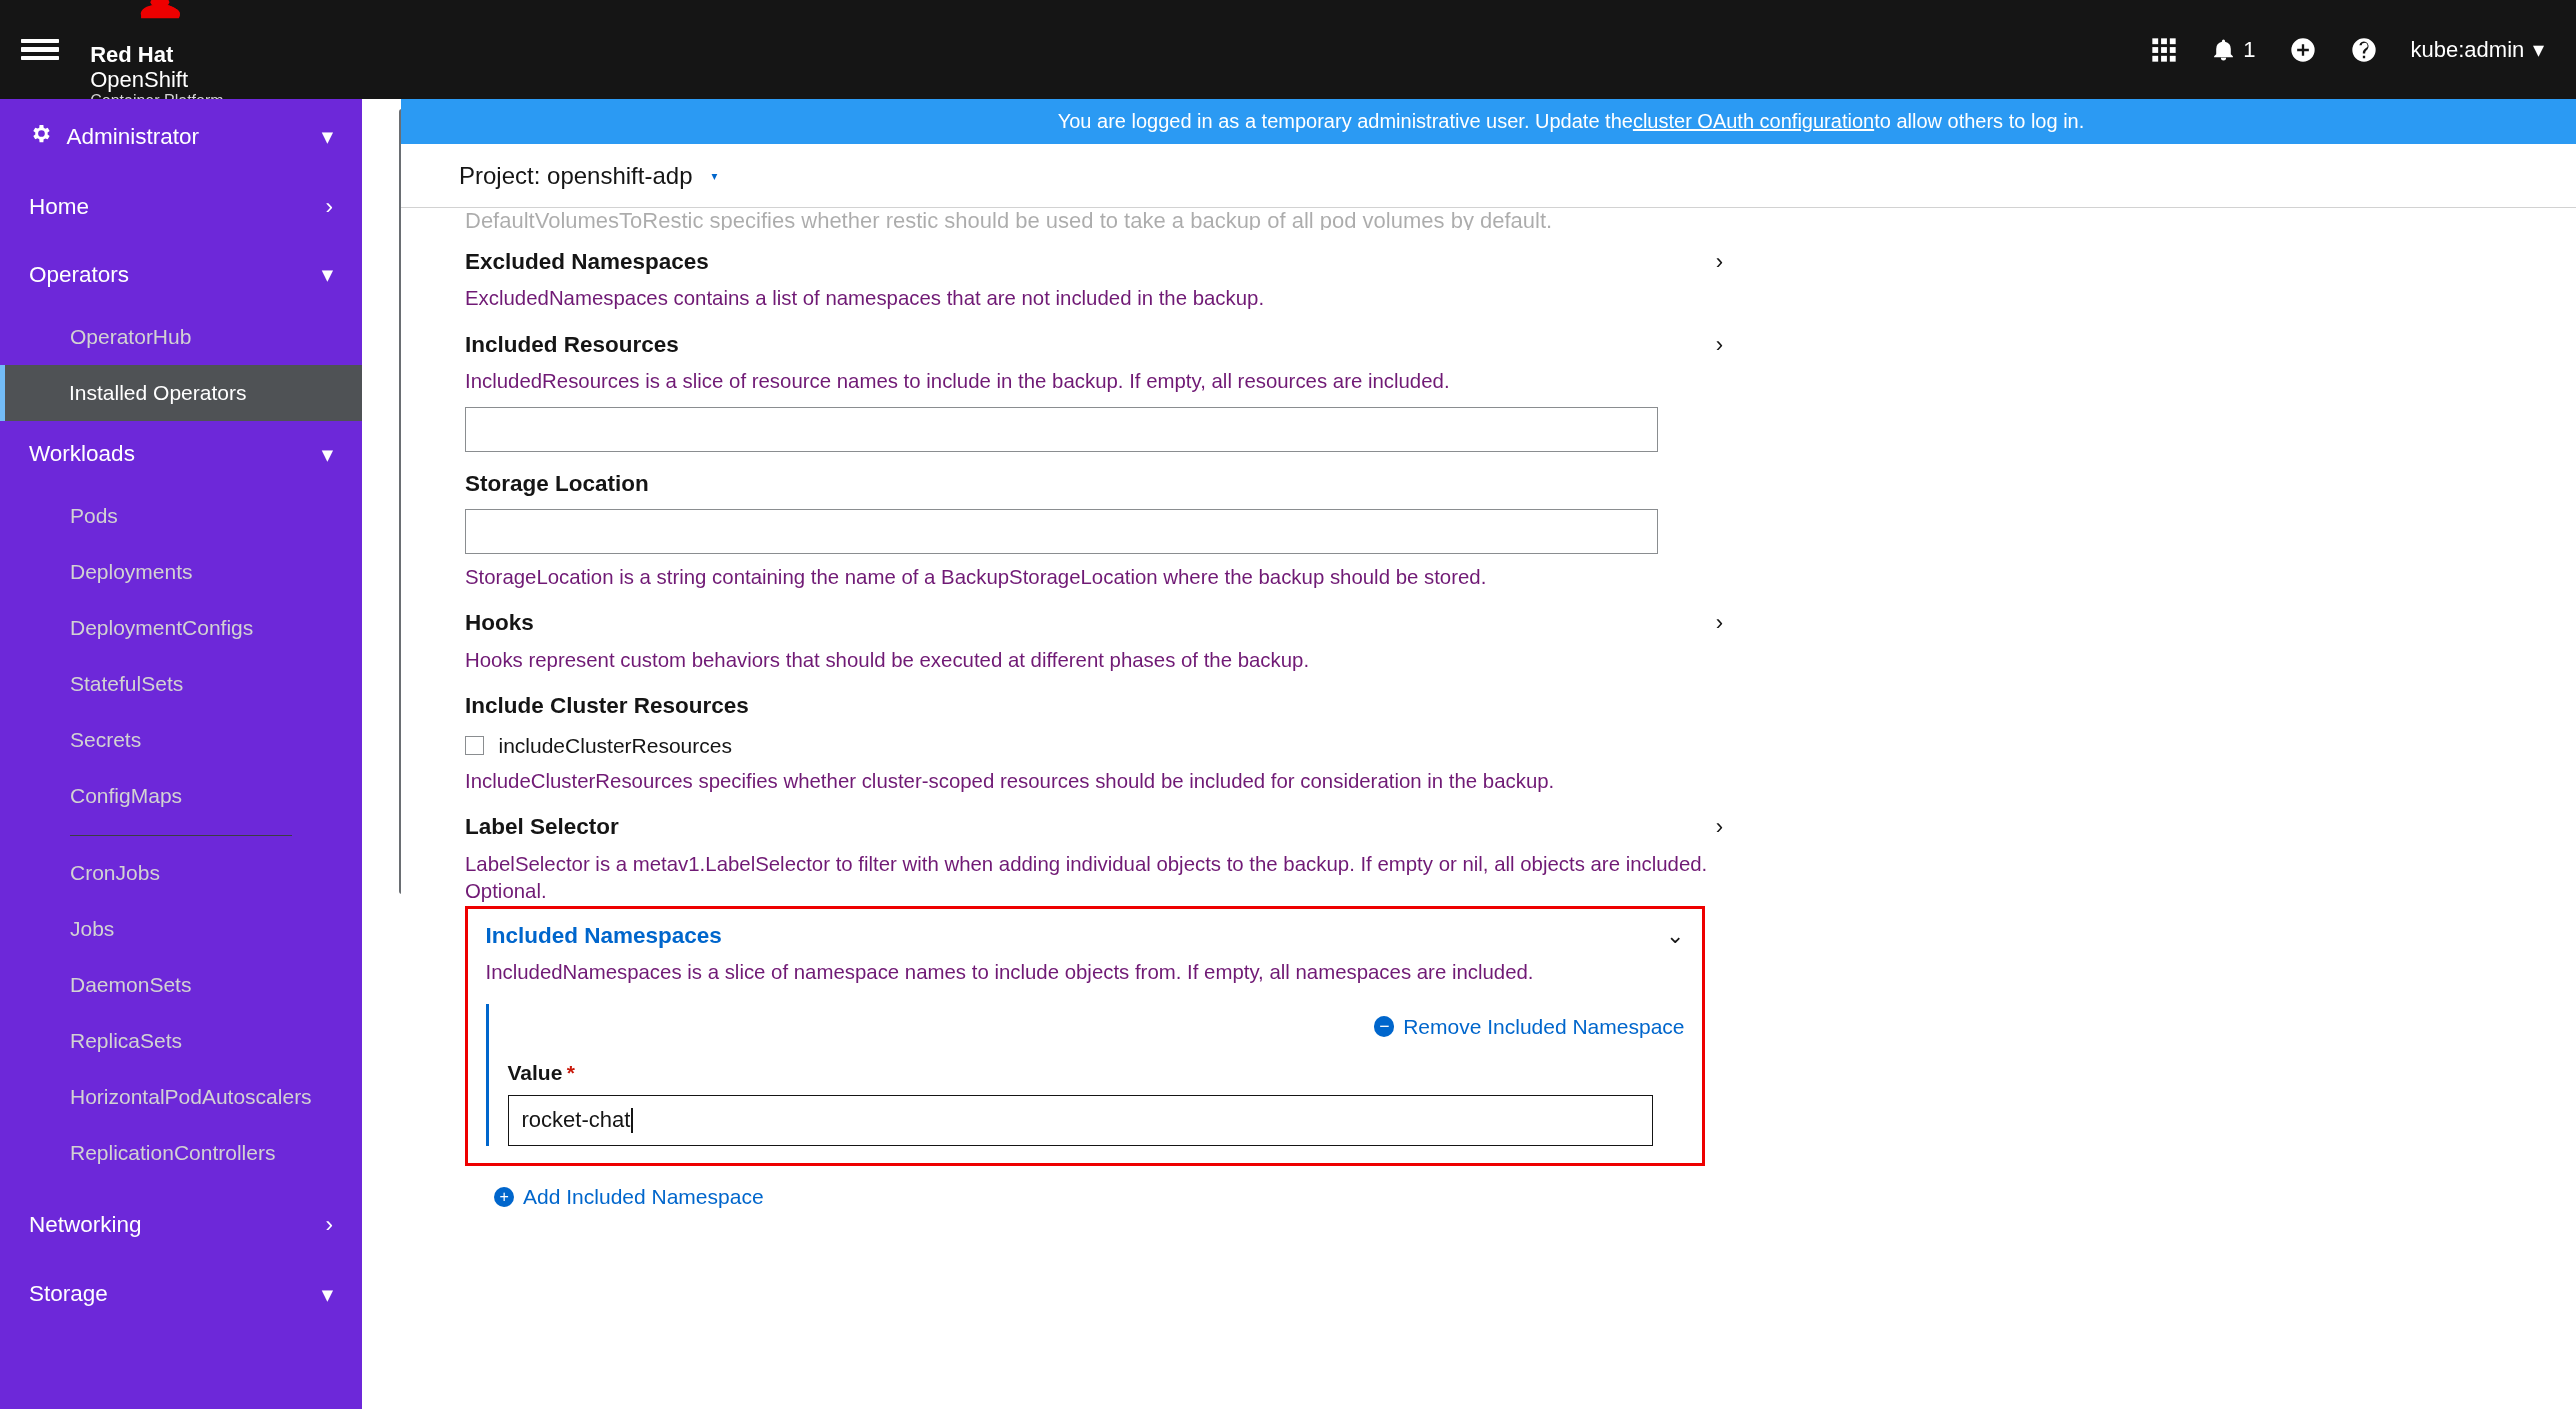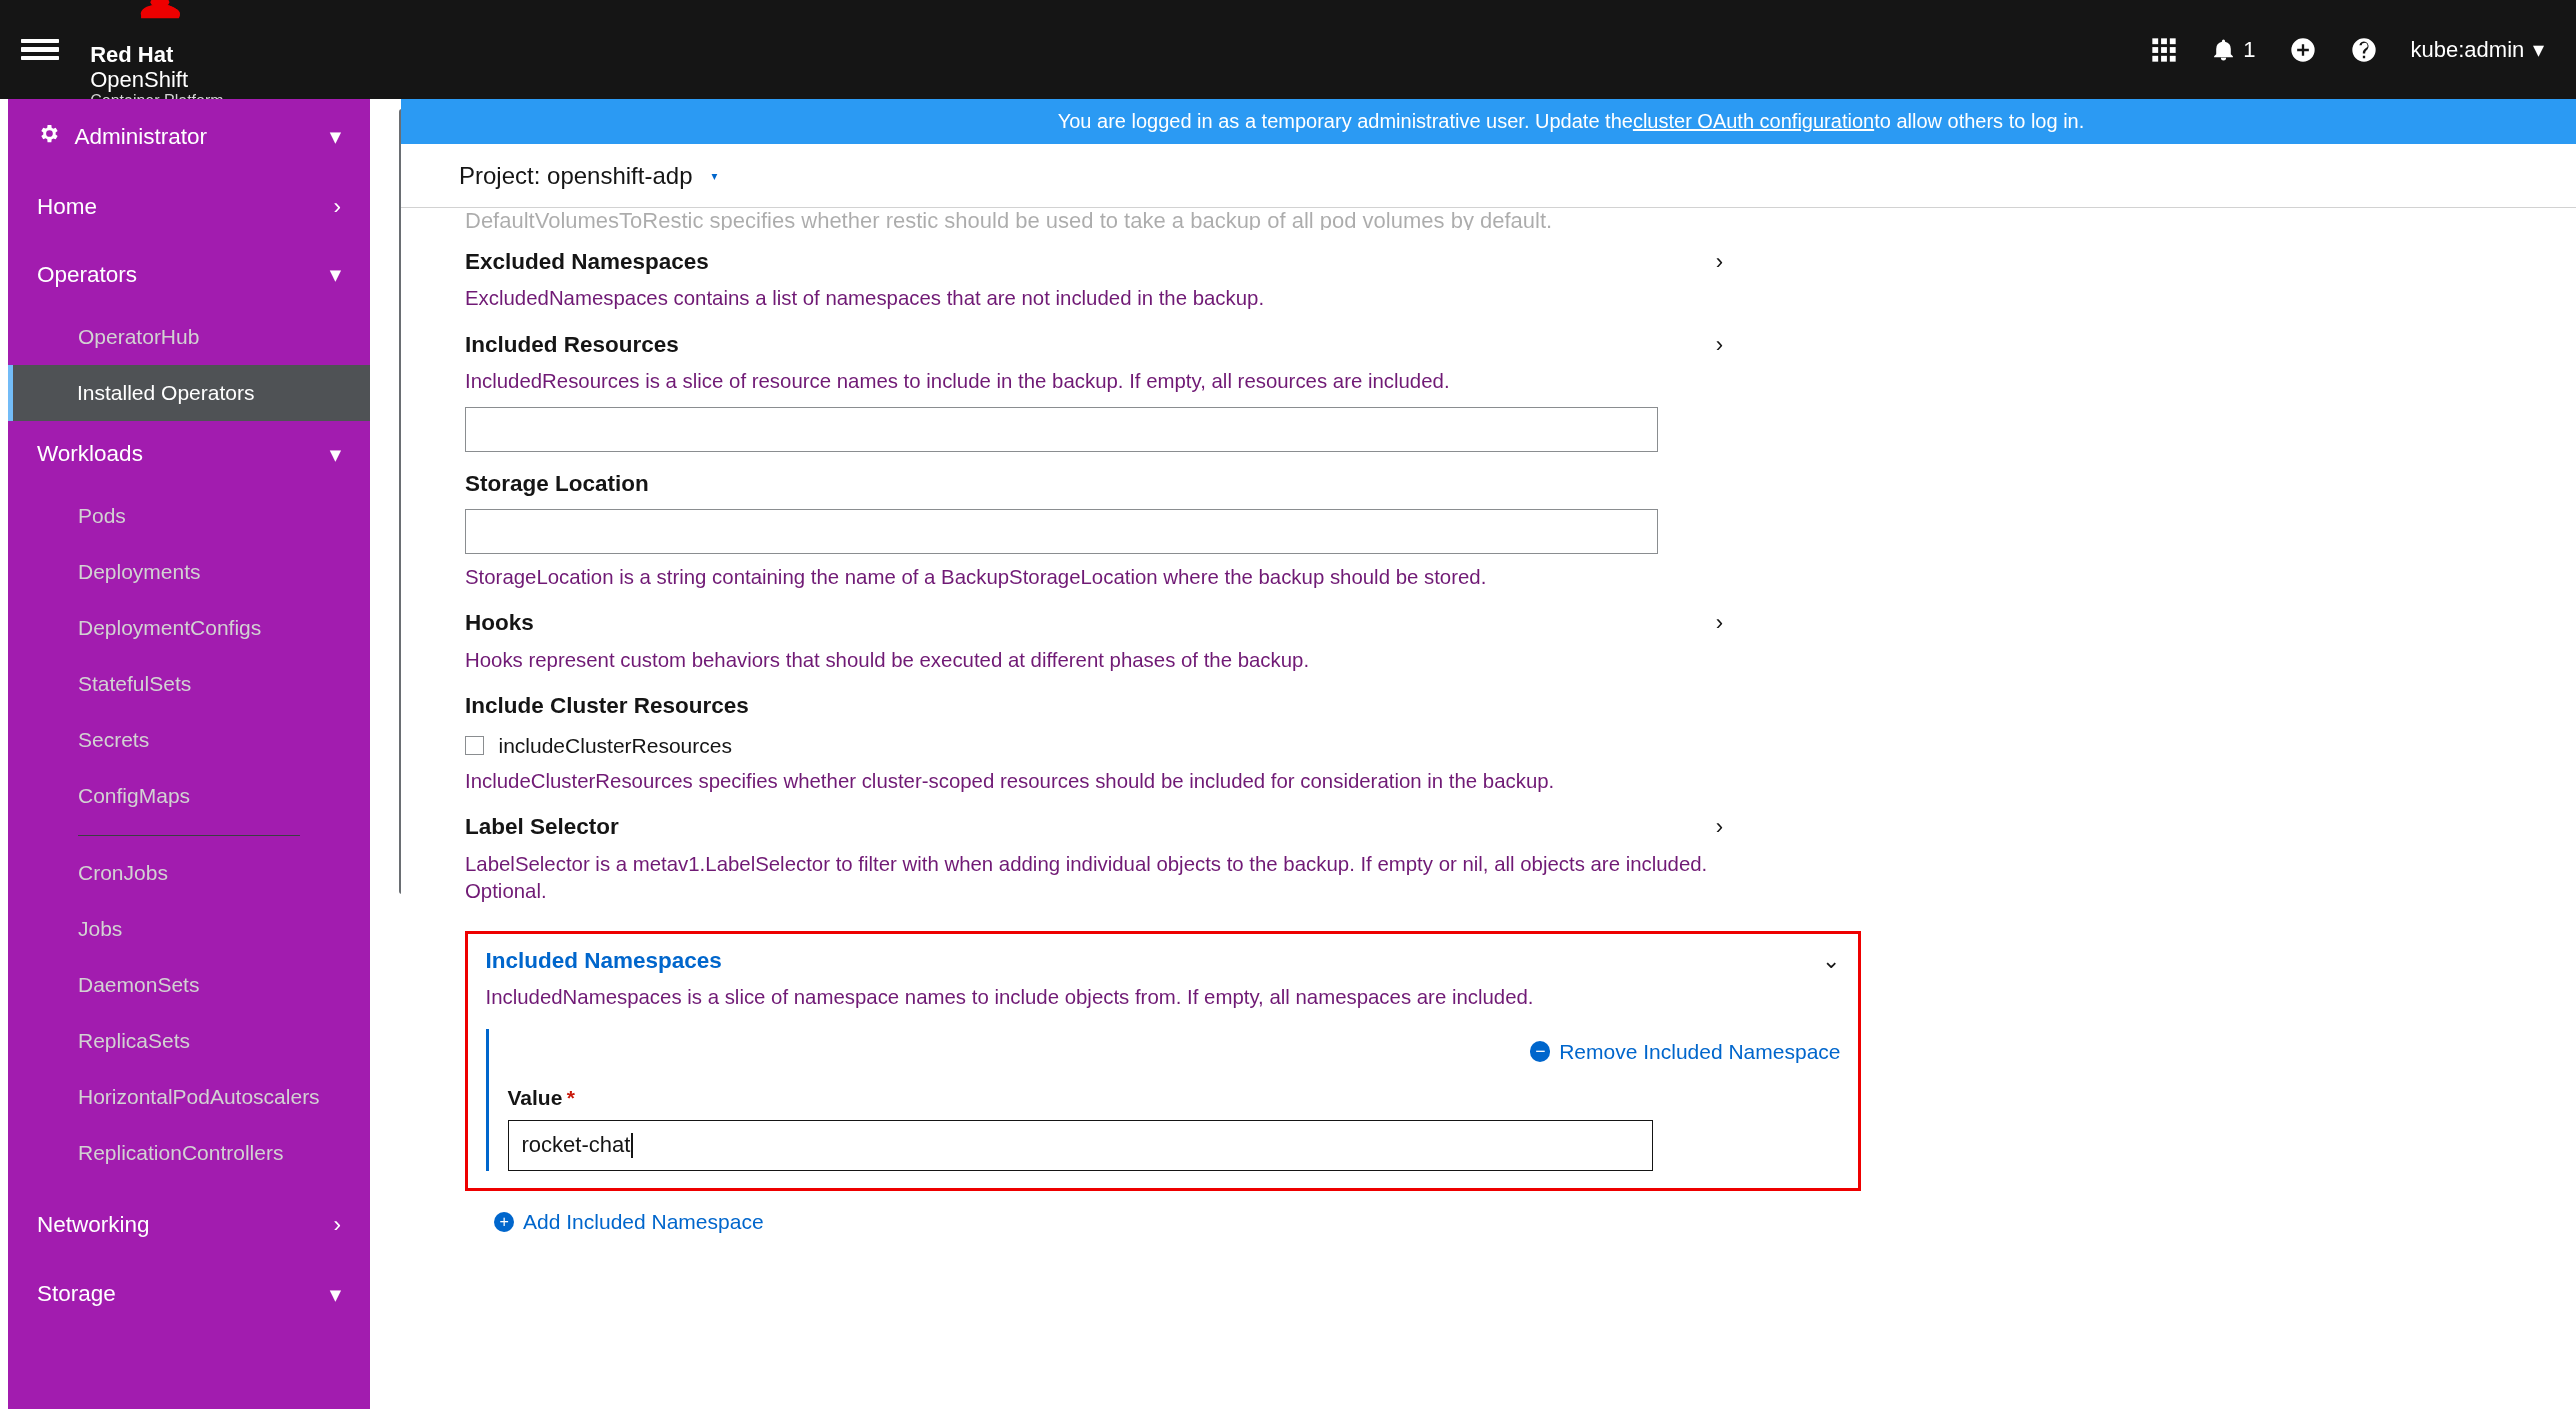--- a/index.html
+++ b/index.html
@@ -28,22 +28,22 @@
   .masthead-right {
     margin-left: auto; display: flex; align-items: center; gap: 33px;
     padding-right: 32px; color: #fff;
   }
   .mh-icon { color: #fff; display: flex; align-items: center; gap: 7.3px; cursor: pointer; }
   .mh-icon svg { display: block; }
   .user-menu { font-size: 22px; color: #fff; display: flex; align-items: center; gap: 8.7px; cursor: pointer; }
 
   
   .sidebar {
-    position: absolute; top: 99px; left: 8px; width: 362px; height: 1311px;
-    background: #a21caf; color: #fff; overflow: hidden;
+    position: absolute; top: 99px; left: 0; width: 362px; height: 1311px;
+    background: #6d28d9; color: #fff; overflow: hidden;
   }
   .perspective {
     display: flex; align-items: center; gap: 14.5px;
     padding: 23px 29px; font-size: 22.5px; cursor: pointer;
   }
   .perspective .caret { margin-left: auto; }
   .nav-section {
     display: flex; align-items: center; padding: 20.4px 29px;
     font-size: 22.5px; cursor: pointer;
   }
@@ -95,22 +95,22 @@
   .input-box {
     margin-top: 11.6px; width: 1193px; height: 45px;
     border: 0.7px solid #8a8d90; background: #fff;
   }
   .checkbox-row { display: flex; align-items: center; gap: 14.5px; margin-top: 14.5px; }
   .cb { width: 19px; height: 19px; border: 0.7px solid #8a8d90; background: #fff; }
   .cb-label { font-size: 21px; color: #151515; }
 
   
   .highlight {
-    margin-top: 25px; border: 3.6px solid #ee0000; padding: 14.5px 17.5px 17.5px 17.5px;
-    width: 1396px;
+    border: 3.6px solid #ee0000; padding: 14.5px 17.5px 17.5px 17.5px;
+    width: 1240px;
   }
   .highlight .field-title { color: #06c; }
   .nested {
     margin-top: 17.5px; border-left: 3.6px solid #06c; padding: 10.2px 0 0 19px;
   }
   .remove-link {
     display: flex; align-items: center; justify-content: flex-end; gap: 8.7px;
     color: #06c; font-size: 21px; cursor: pointer;
   }
   .minus-ico {

